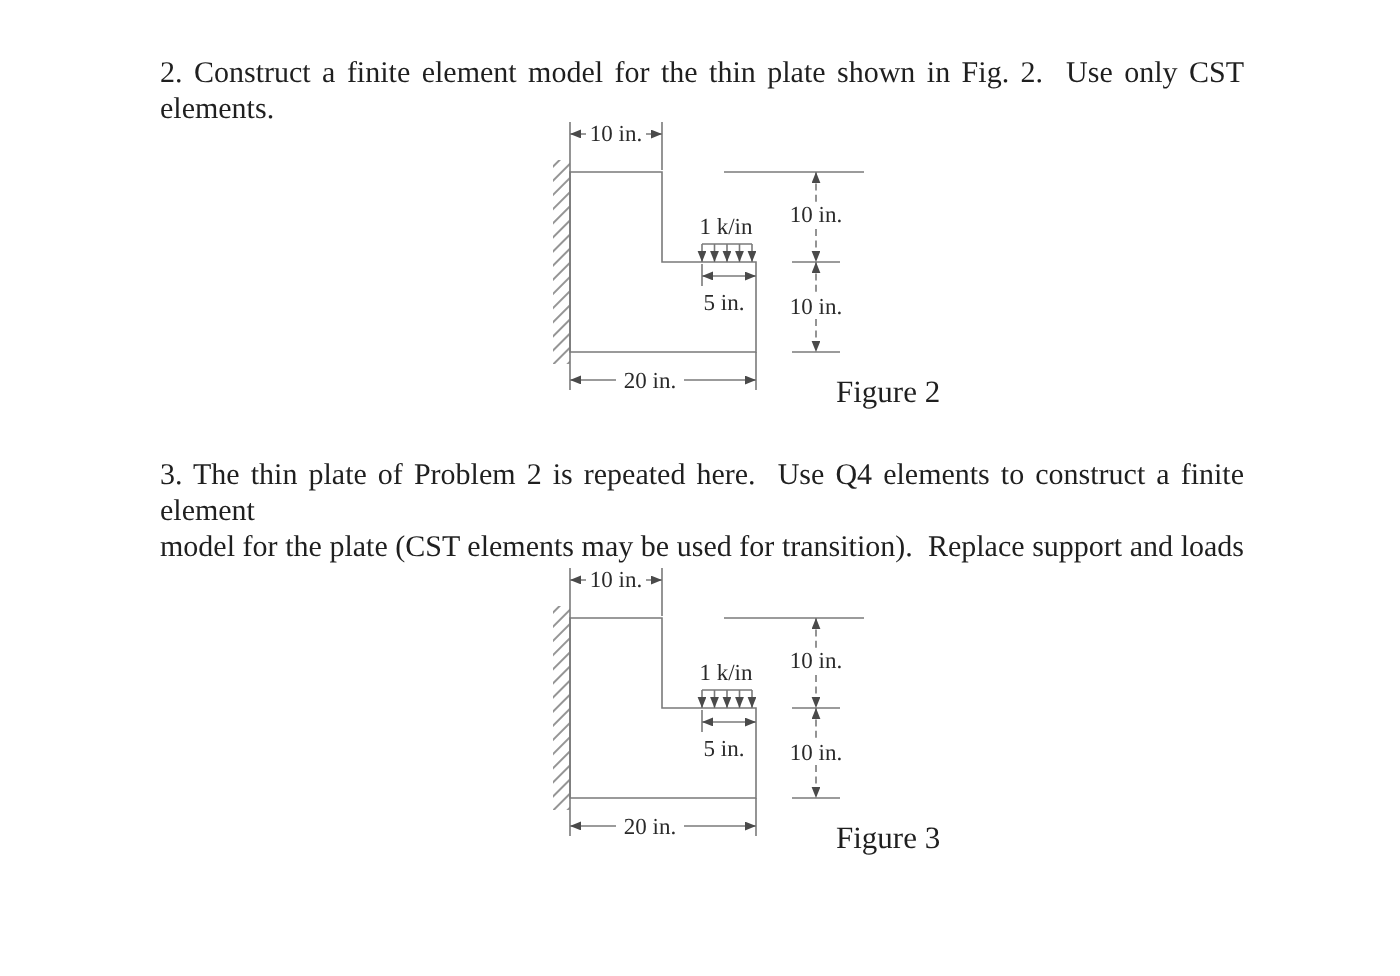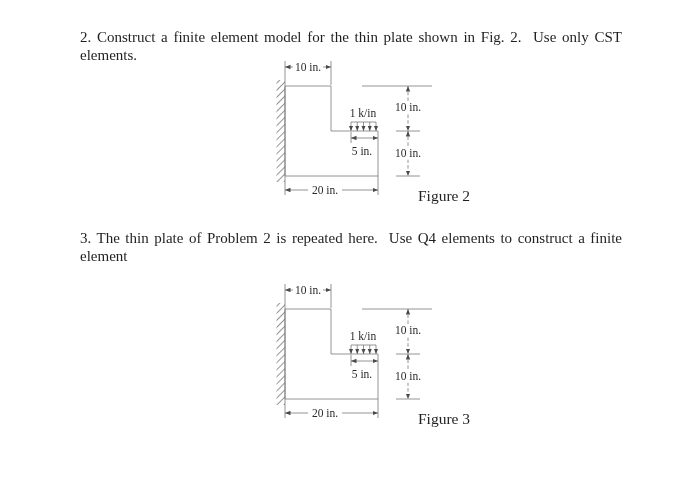--- a/index.html
+++ b/index.html
@@ -88,20 +88,21 @@
       <rect class="mask" x="38" y="126" width="34" height="11.5"></rect>
       <text x="55" y="136" text-anchor="middle">20 in.</text>
     </g>
 
     <text class="caption" x="148" y="143">Figure 2</text>
   </svg>
 </div>
 
 <div class="para" style="top:229px;">
   <div class="pline jline">3. The thin plate of Problem 2 is repeated here.  Use Q4 elements to construct a finite element</div>
+  <div class="pline jline">model for the plate (CST elements may be used for transition).  Replace support and loads</div>
 </div>
 
 <div class="figwrap" id="fig3">
   <svg width="215" height="150" viewBox="0 0 215 150">
     <defs>
       <marker id="f3-ah" markerUnits="userSpaceOnUse" markerWidth="6" markerHeight="5" refX="5.5" refY="2.2" orient="auto-start-reverse">
         <path d="M0,0 L5.5,2.2 L0,4.4 Z" fill="#4a4a4a"></path>
       </marker>
       <pattern id="f3-hatch" width="5" height="5" patternUnits="userSpaceOnUse" patternTransform="rotate(45)">
         <line x1="2.5" y1="0" x2="2.5" y2="5" stroke="#9a9a9a" stroke-width="1"></line>

